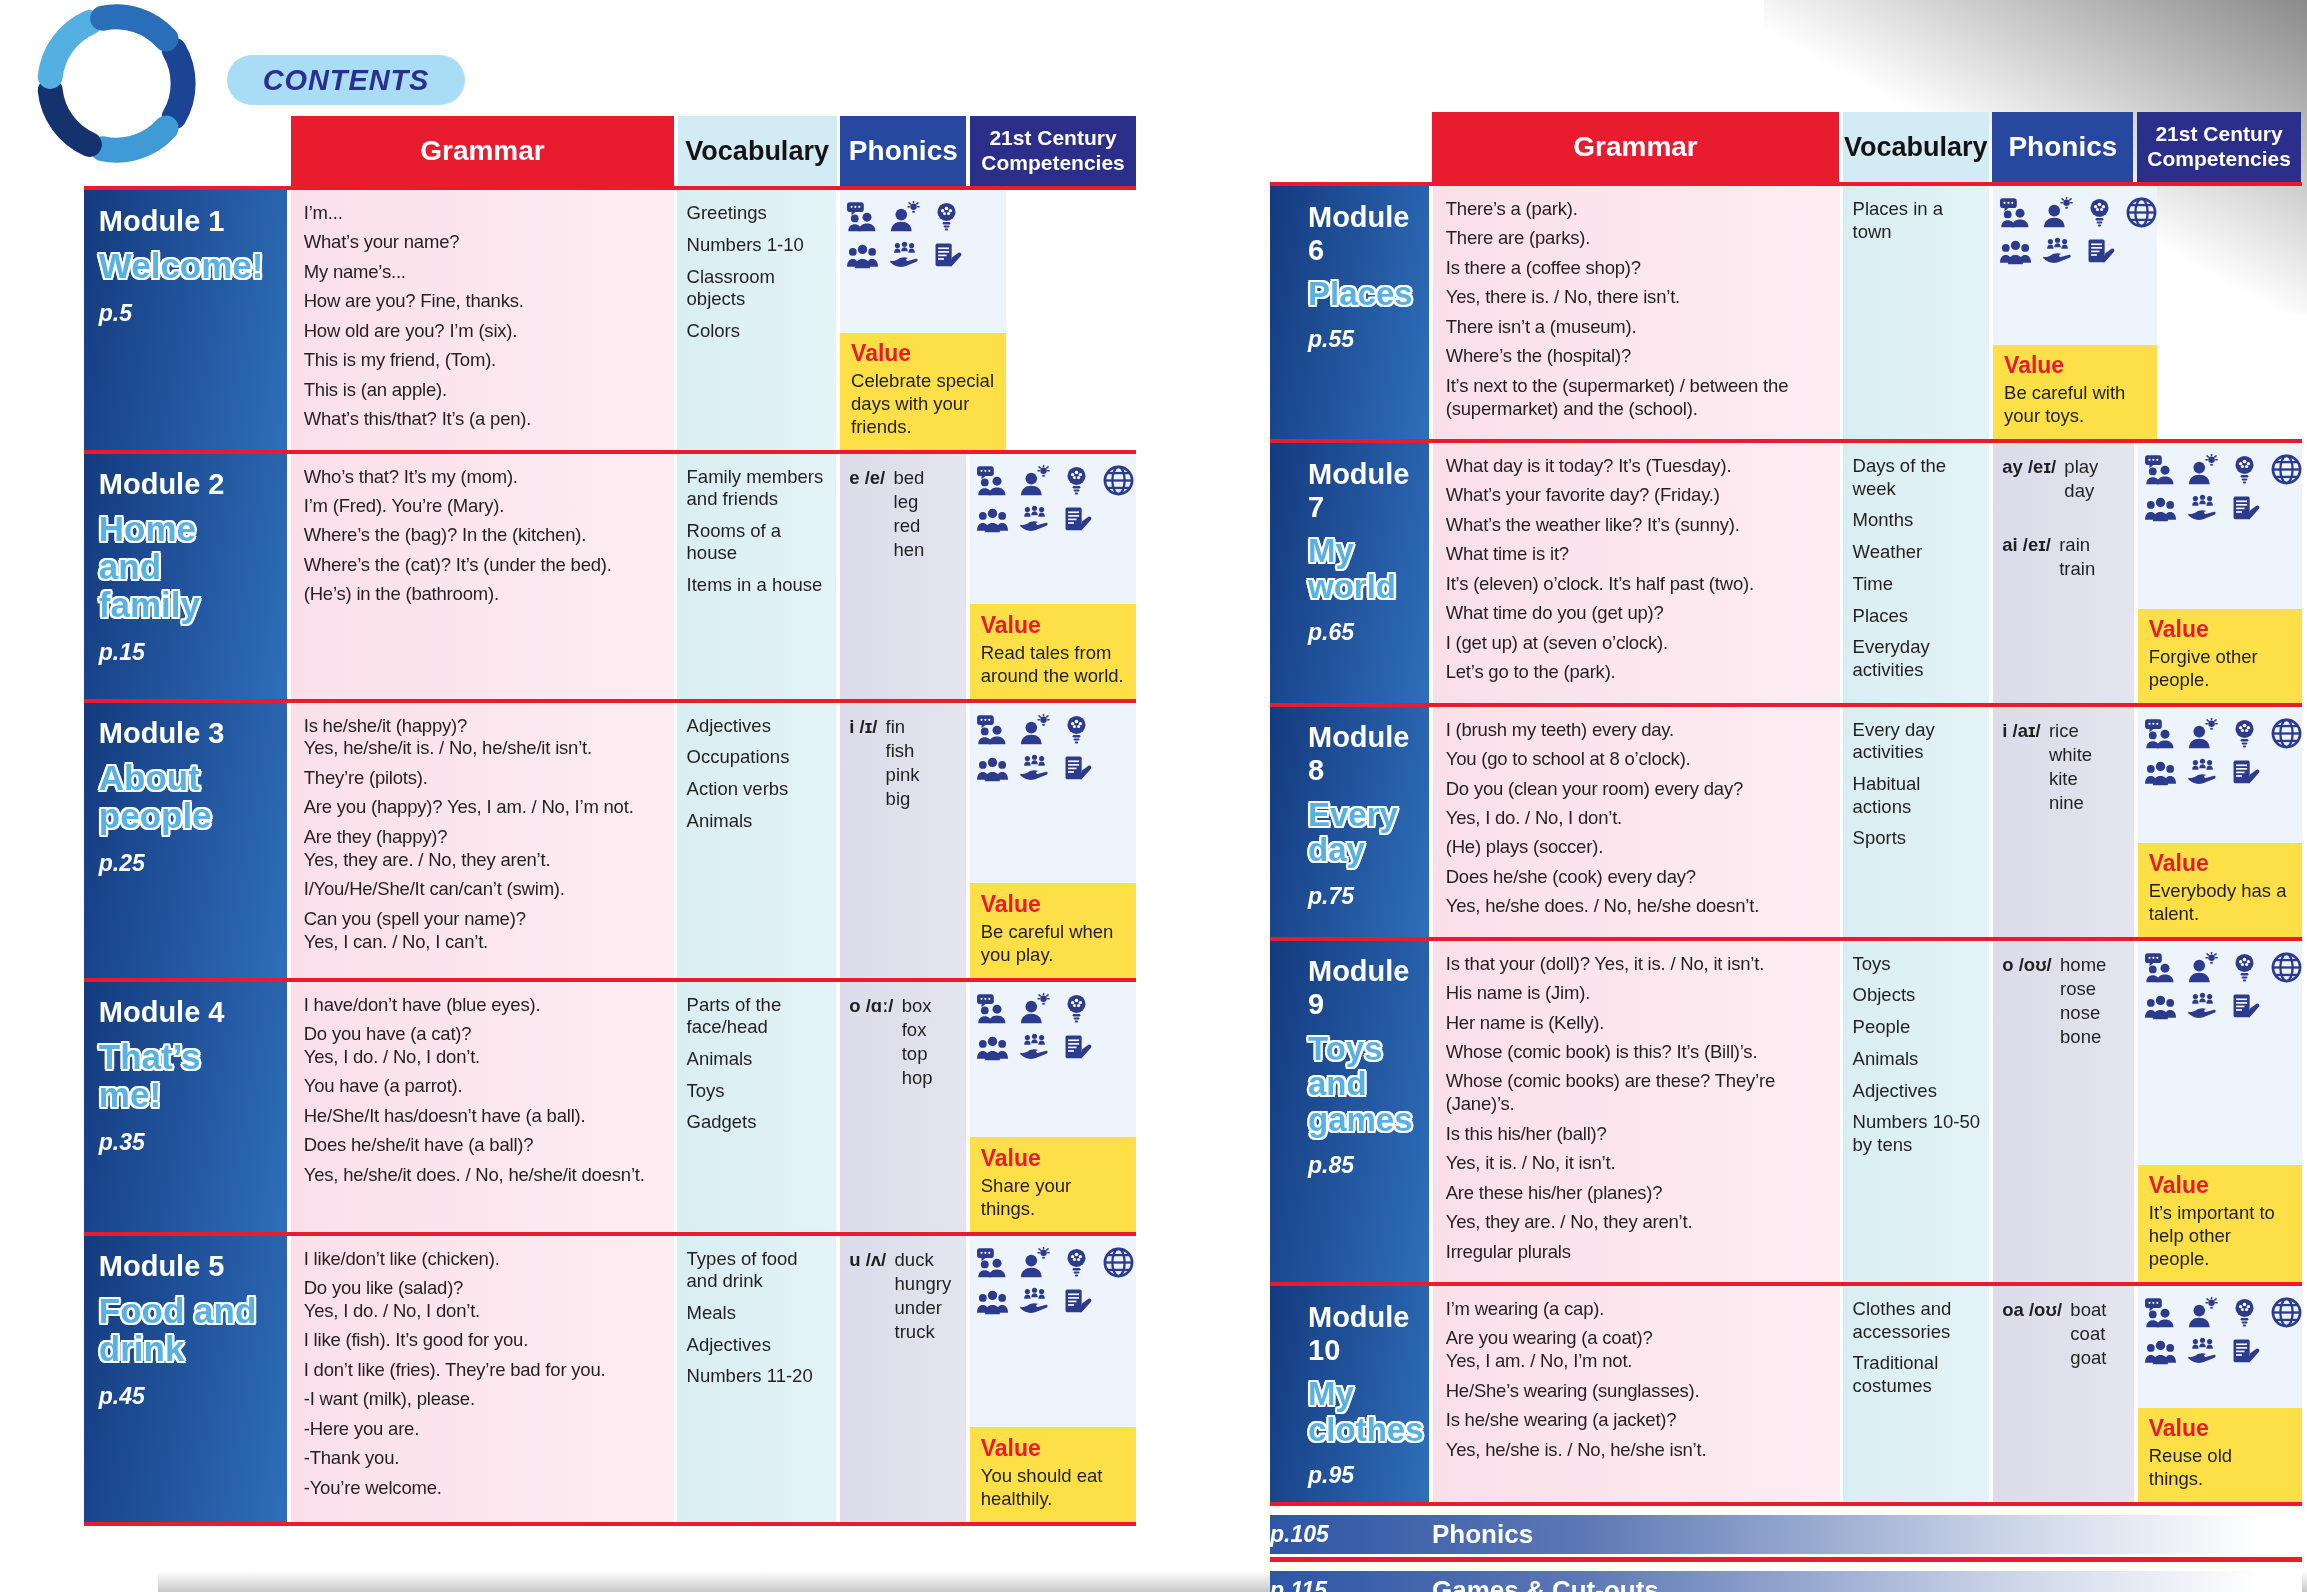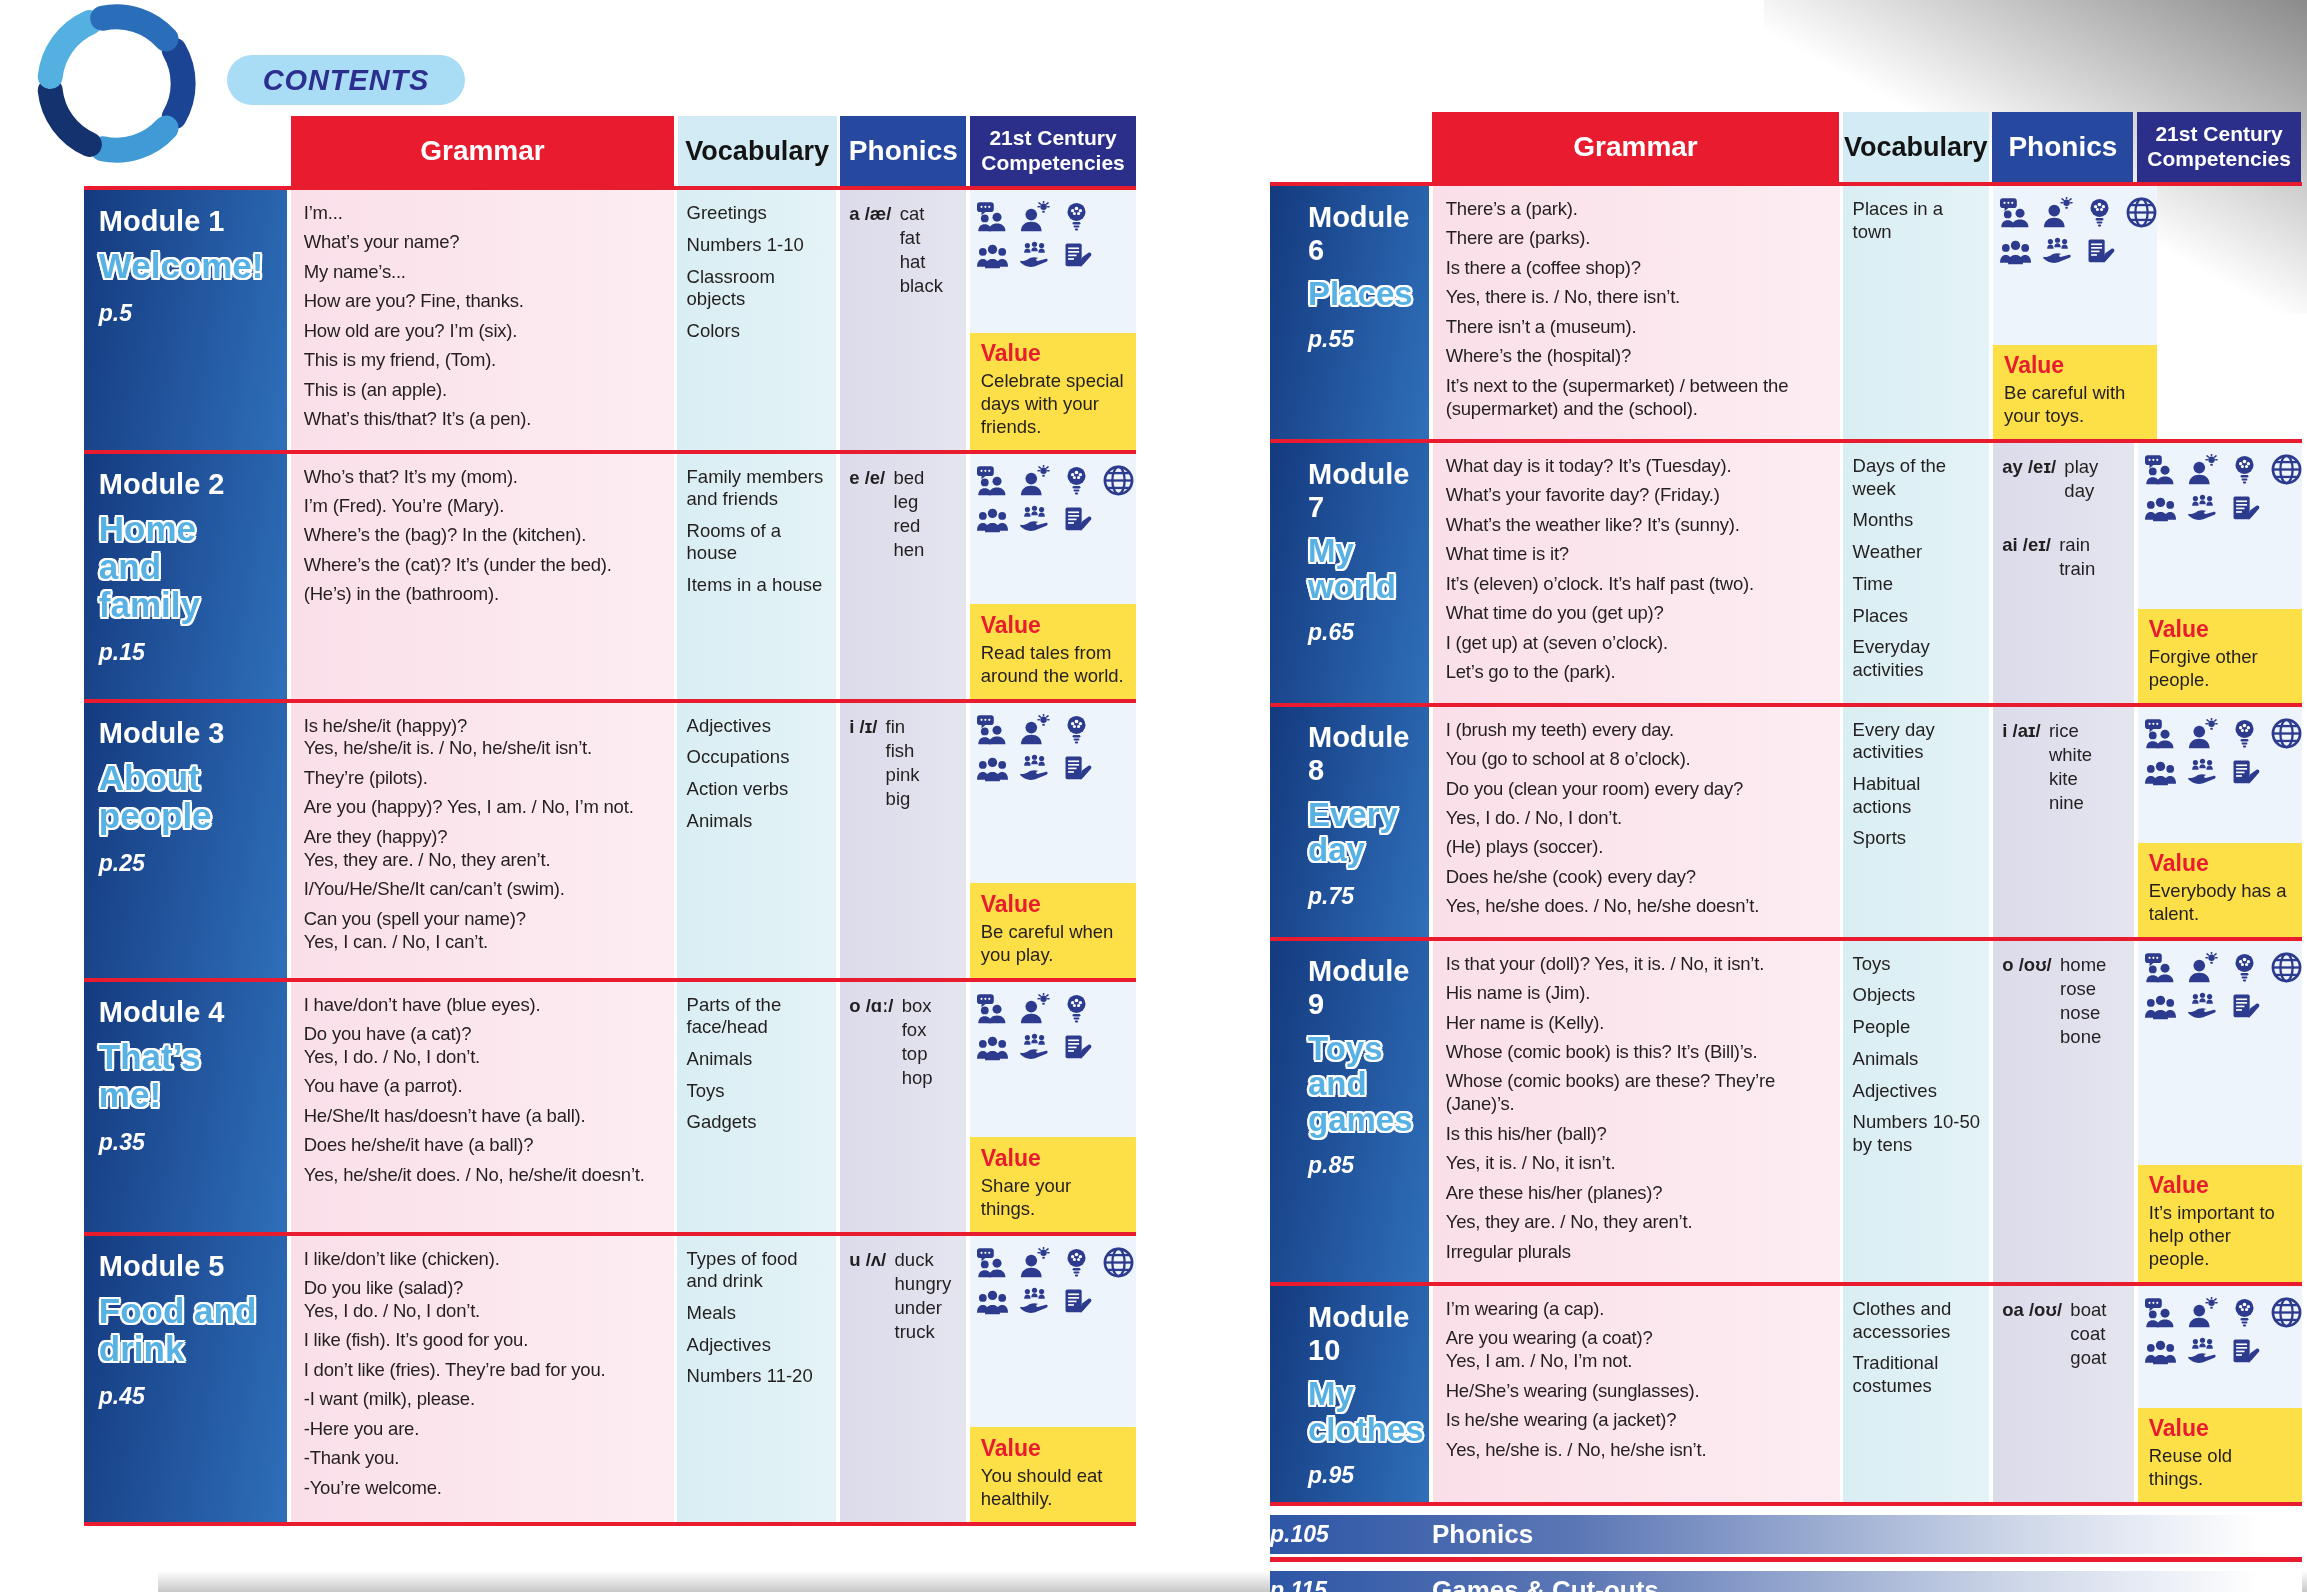--- a/index.html
+++ b/index.html
@@ -201,29 +201,20 @@
           <div class="line">This is my friend, (Tom).</div>
           <div class="line">This is (an apple).</div>
           <div class="line">What’s this/that? It’s (a pen).</div>
         </div>
       <div class="c-voc">
           <div class="line">Greetings</div>
           <div class="line">Numbers 1-10</div>
           <div class="line">Classroom objects</div>
           <div class="line">Colors</div>
         </div>
-      <div class="c-pho">
-          <div class="ph">
-            <span class="ph-l">a /æ/</span>
-            <span class="ph-w">cat
-fat
-hat
-black</span>
-          </div>
-        </div>
       <div class="c-comp">
         <div class="icons">
             <div class="irow">
               <svg class="cicon" viewBox="0 0 48 48">
                 <use href="#ic-communication" xlink:href="#ic-communication"></use>
               </svg>
               <svg class="cicon" viewBox="0 0 48 48">
                 <use href="#ic-creativity" xlink:href="#ic-creativity"></use>
               </svg>
               <svg class="cicon" viewBox="0 0 48 48">

